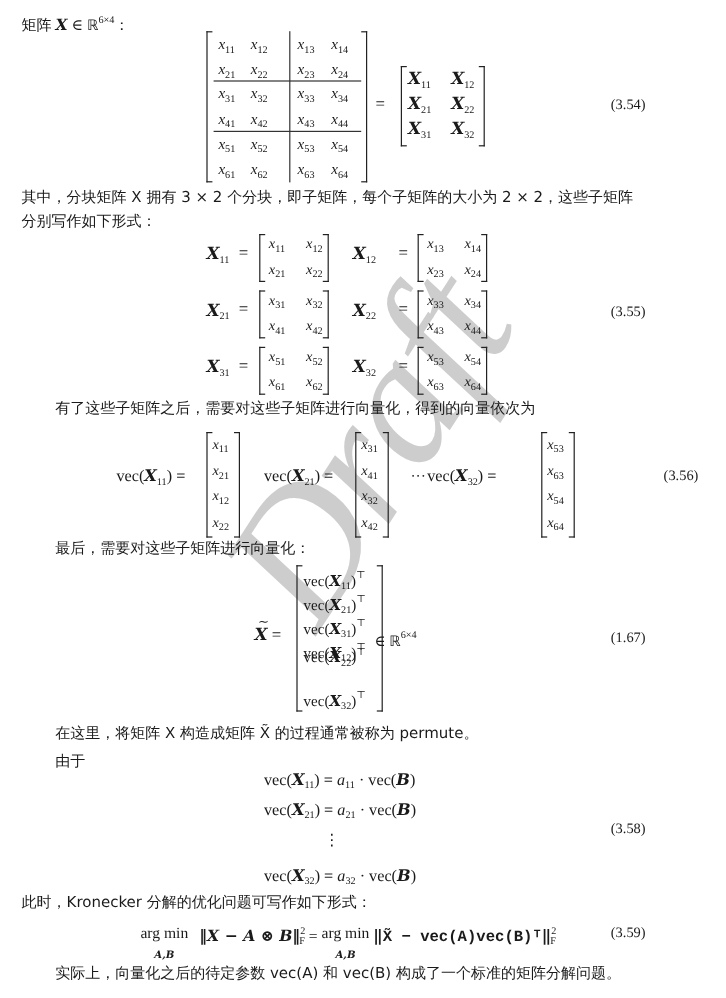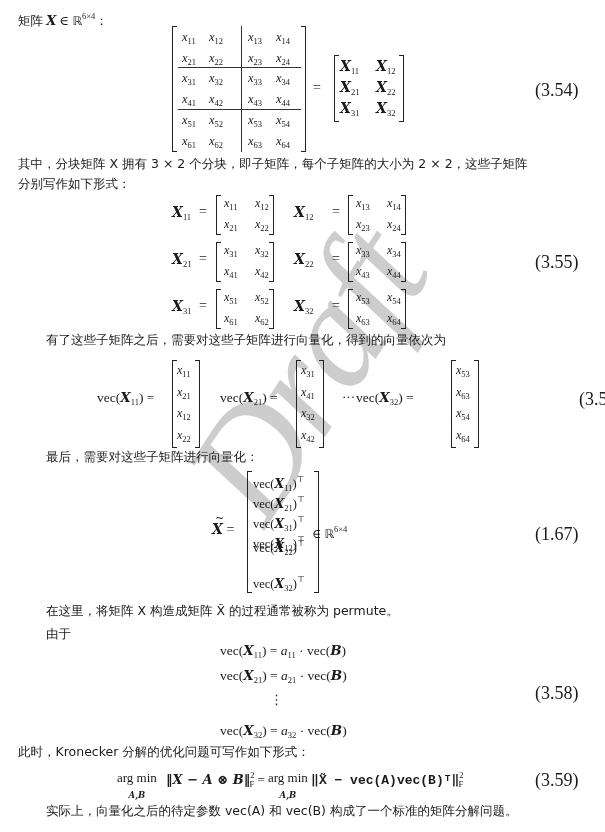--- a/index.html
+++ b/index.html
@@ -5,21 +5,21 @@
   html, body { margin: 0; padding: 0; background: #ffffff; }
   body { width: 605px; height: 832px; position: relative; overflow: hidden;
          font-family: "Liberation Serif", "DejaVu Serif", serif; color: #1a1a1a; }
   .abs { position: absolute; white-space: nowrap; }
   .cjk { font-family: "DejaVu Sans", "Liberation Sans", sans-serif; font-size: 12.5px; }
   .txt { font-size: 13px; line-height: 16px; }
   .mi { font-style: italic; font-family: "Liberation Serif", serif; }
   .bm { font-weight: bold; font-style: italic; font-family: "DejaVu Serif", "Liberation Serif", serif; }
   .sub { font-size: 8.5px; vertical-align: -3px; font-style: normal; font-weight: normal; font-family: "Liberation Serif", serif; }
   .sup { font-size: 8.5px; vertical-align: 6px; font-style: normal; font-weight: normal; }
-  .eqno { font-size: 18px; position: absolute; left: 535px; }
+  .eqno { font-size: 12px; position: absolute; left: 509px; }
   .bb { font-family: "DejaVu Sans", sans-serif; font-size: 12px; }
 
   
   .mat { position: absolute; }
   .mat .lb, .mat .rb { position: absolute; top: 0; bottom: 0; width: 4px; border: 1.3px solid #222; }
   .mat .lb { left: 0; border-right: none; }
   .mat .rb { right: 0; border-left: none; }
 
   .hline { position: absolute; height: 0; border-top: 1.3px solid #333; }
   .vline { position: absolute; width: 0; border-left: 1.3px solid #333; }

